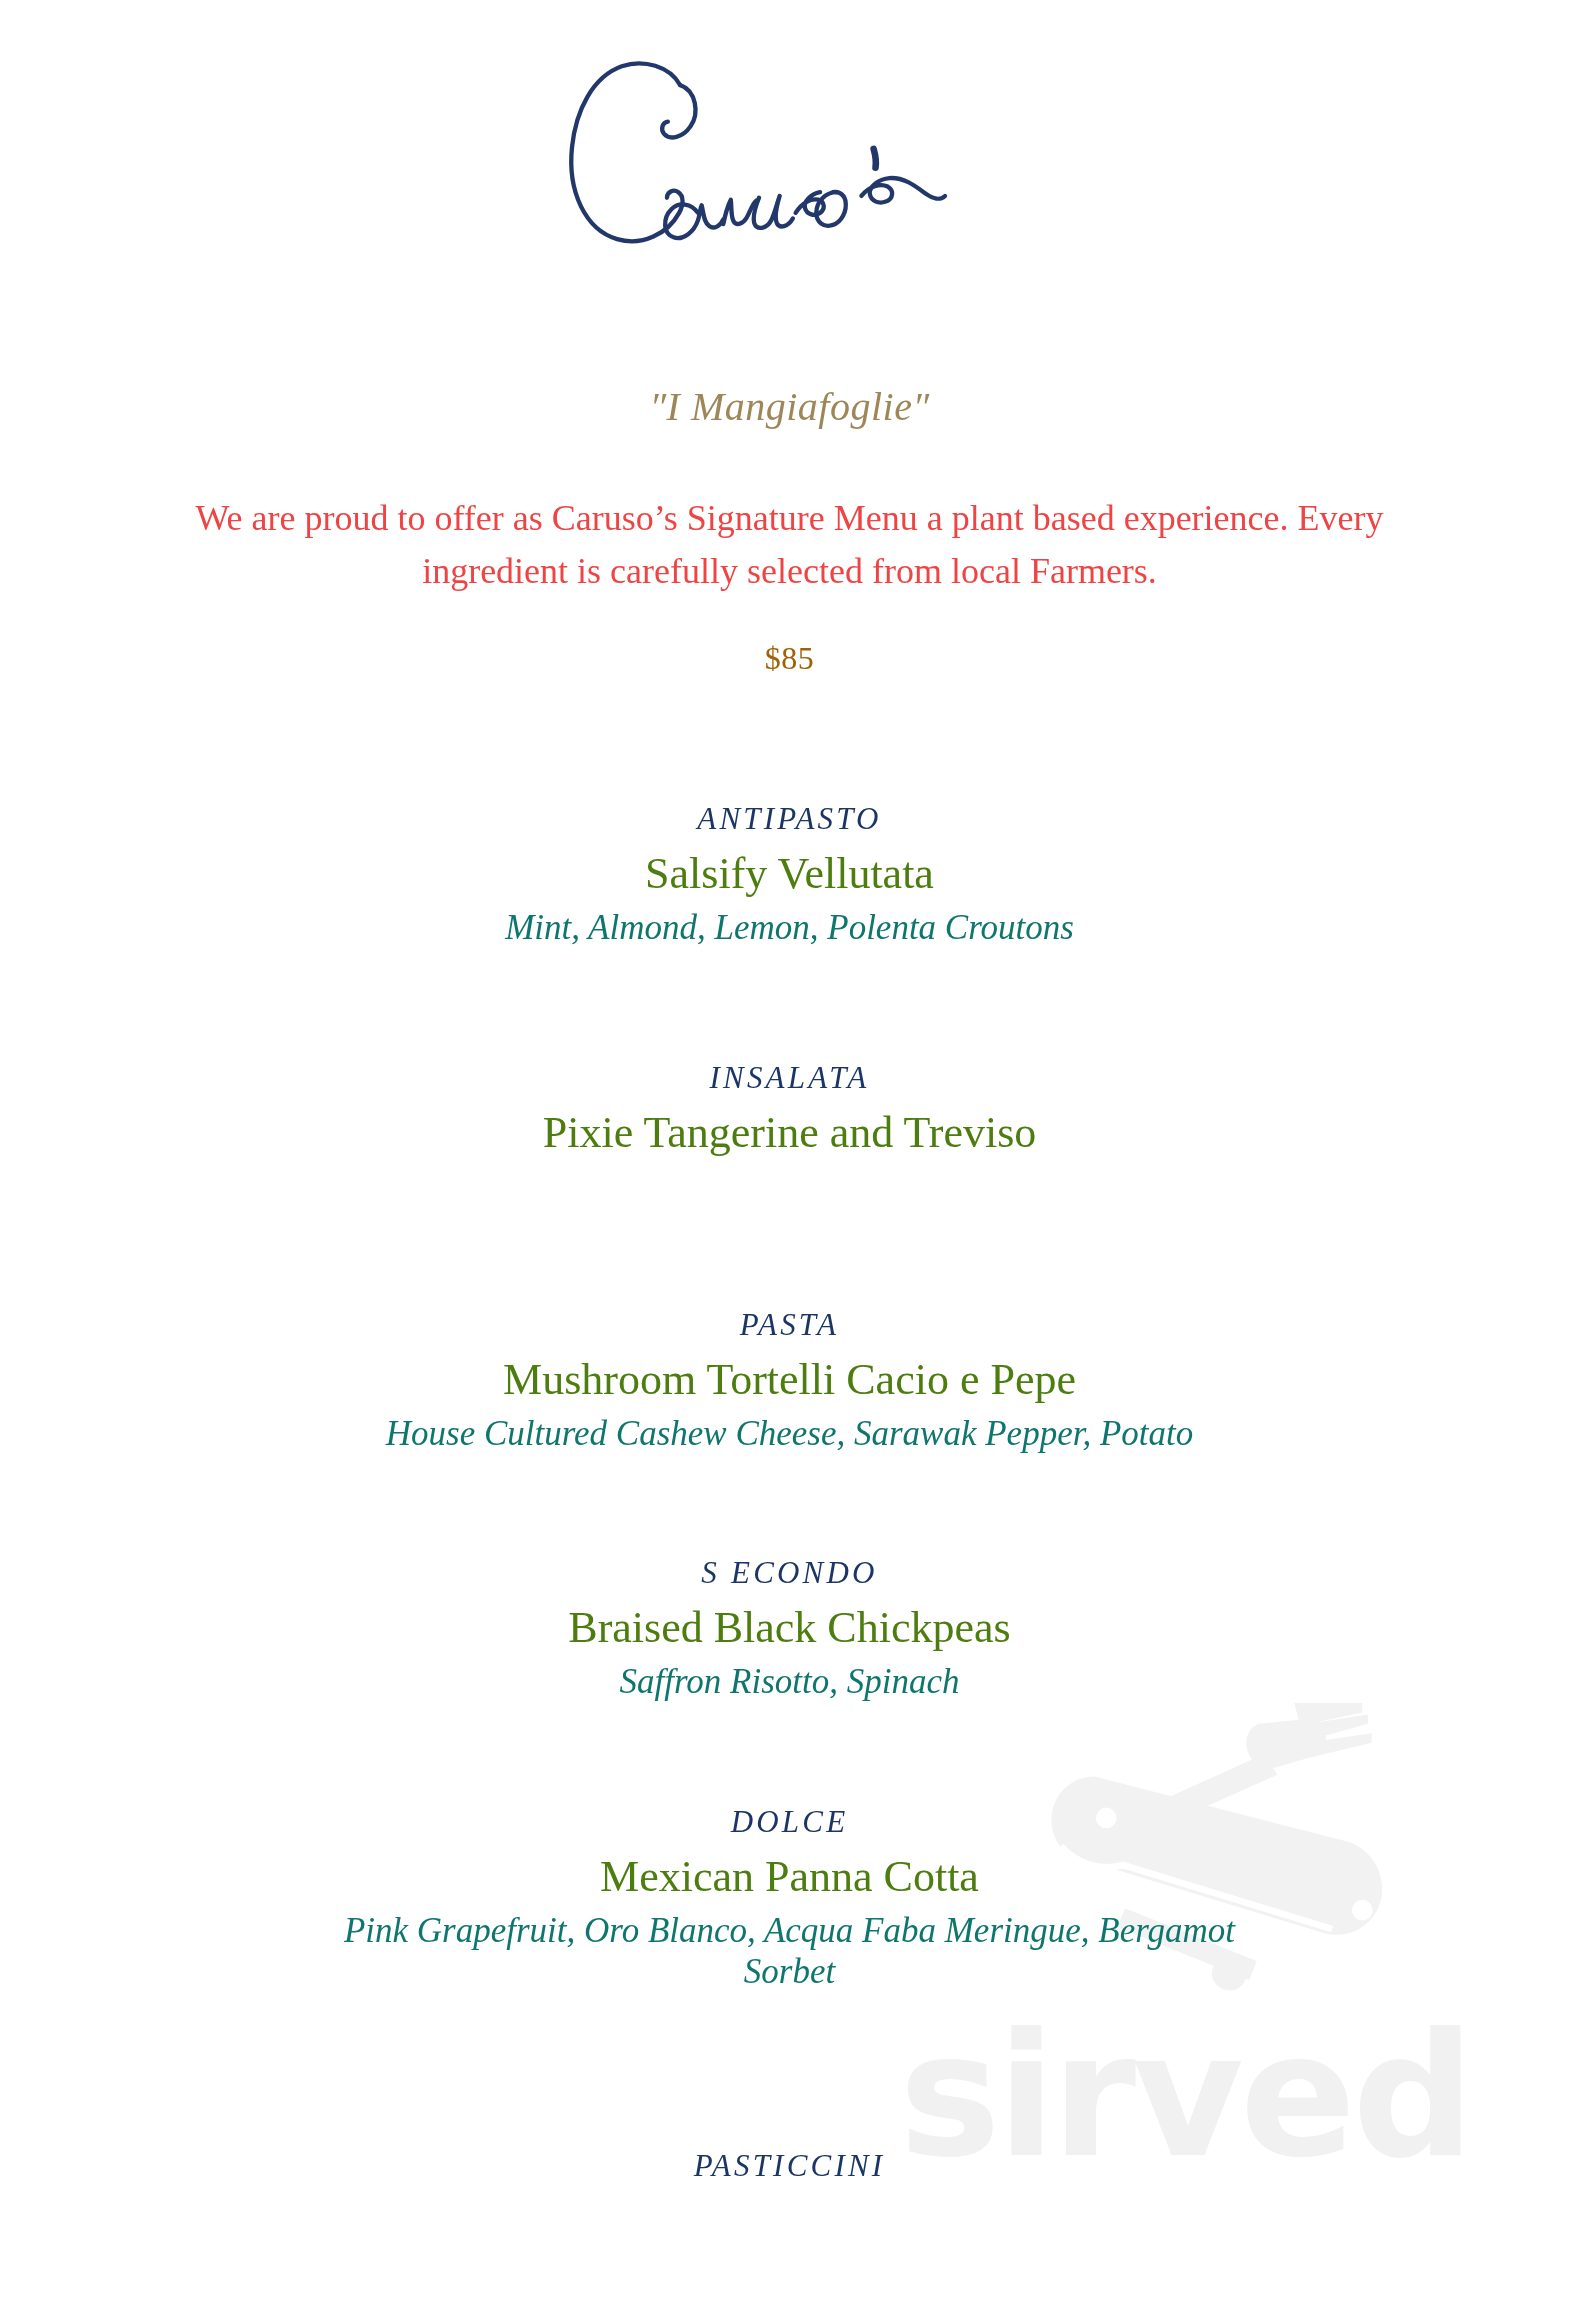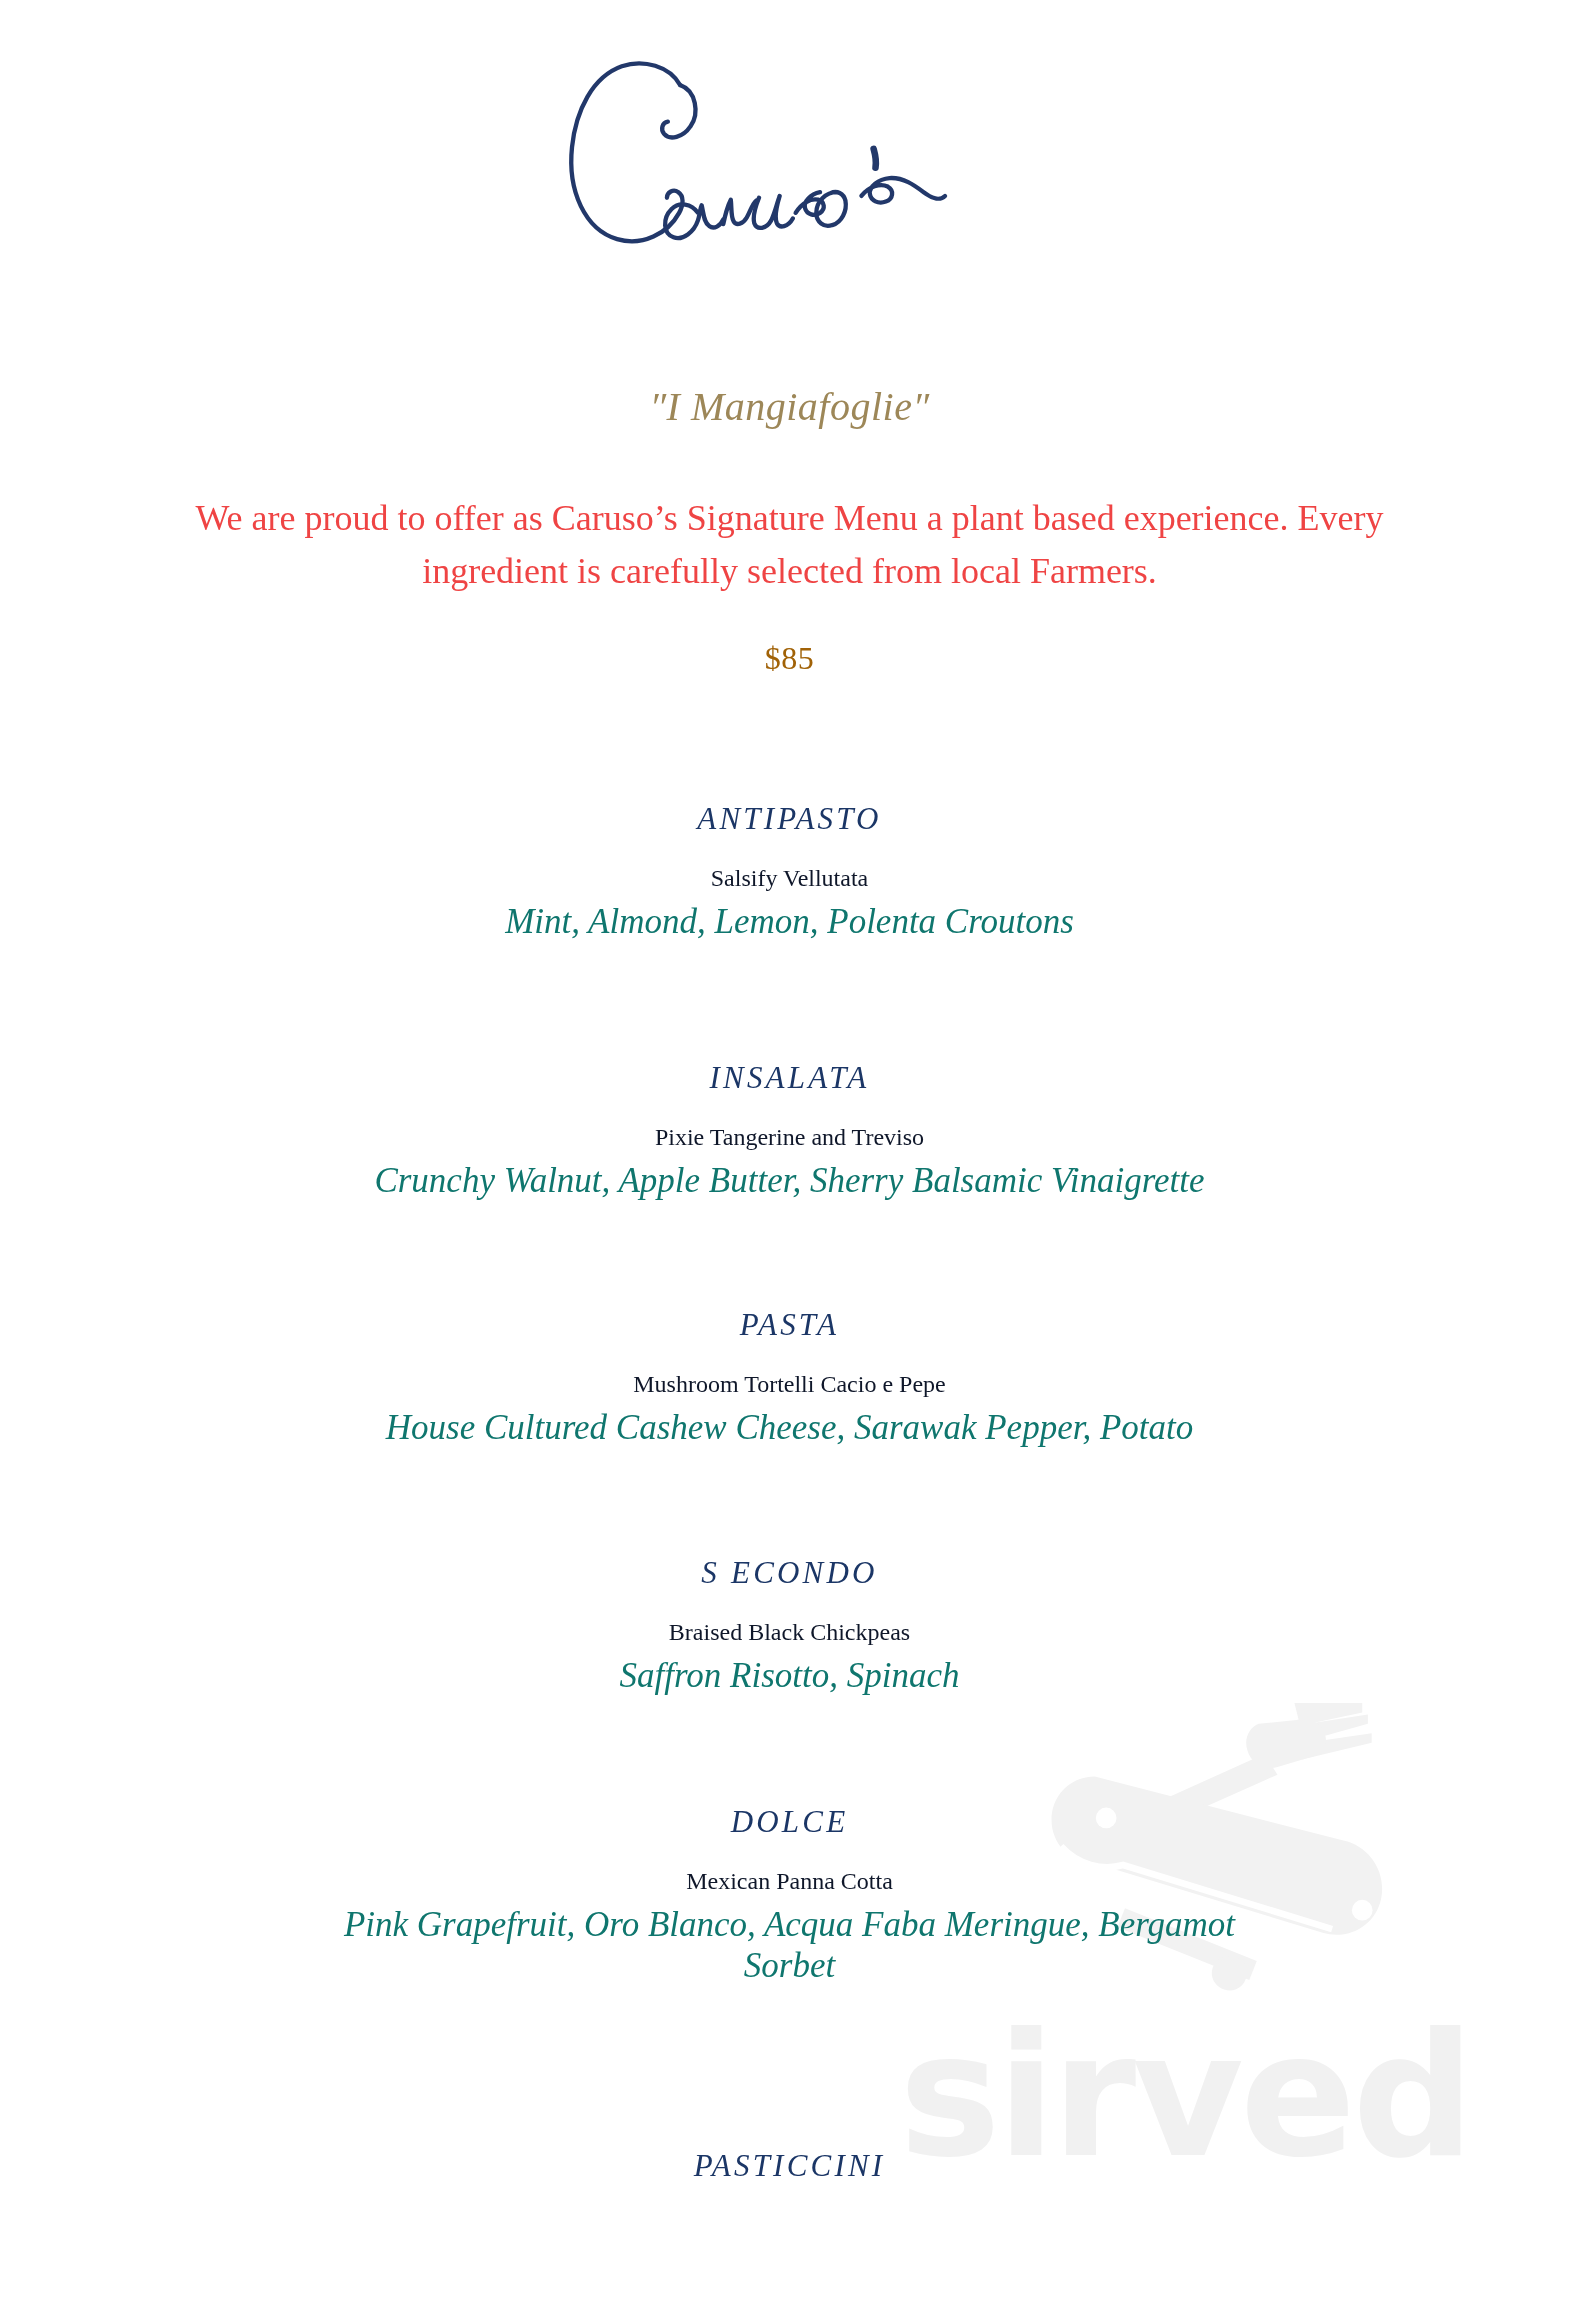--- a/index.html
+++ b/index.html
@@ -118,24 +118,24 @@
     text-align: center;
   }
   .section-header {
     font-size: 31px;
     color: #1b3666;
     letter-spacing: 3.2px;
     line-height: 1;
     font-style: italic;
   }
   .section-dish {
-    font-size: 24px;
-    color: #0f172a;
+    font-size: 44px;
+    color: #4d7c0f;
     line-height: 1;
-    margin-top: 32px;
+    margin-top: 18px;
   }
   .section-desc {
     font-style: italic;
     font-size: 35px;
     color: #0f766e;
     line-height: 1.17;
     margin-top: 12.2px;
   }
   .section-desc.no-dish {
     margin-top: 31px;
@@ -260,21 +260,20 @@
 
   <div class="menu-section" style="top: 803px;">
     <div class="section-header">ANTIPASTO</div>
     <div class="section-dish">Salsify Vellutata</div>
     <div class="section-desc">Mint, Almond, Lemon, Polenta Croutons</div>
   </div>
 
   <div class="menu-section" style="top: 1062px;">
     <div class="section-header">INSALATA</div>
     <div class="section-dish">Pixie Tangerine and Treviso</div>
-    <div class="section-desc">Crunchy Walnut, Apple Butter, Sherry Balsamic Vinaigrette</div>
   </div>
 
   <div class="menu-section" style="top: 1309px;">
     <div class="section-header">PASTA</div>
     <div class="section-dish">Mushroom Tortelli Cacio e Pepe</div>
     <div class="section-desc">House Cultured Cashew Cheese, Sarawak Pepper, Potato</div>
   </div>
 
   <div class="menu-section" style="top: 1557px;">
     <div class="section-header">S ECONDO</div>

